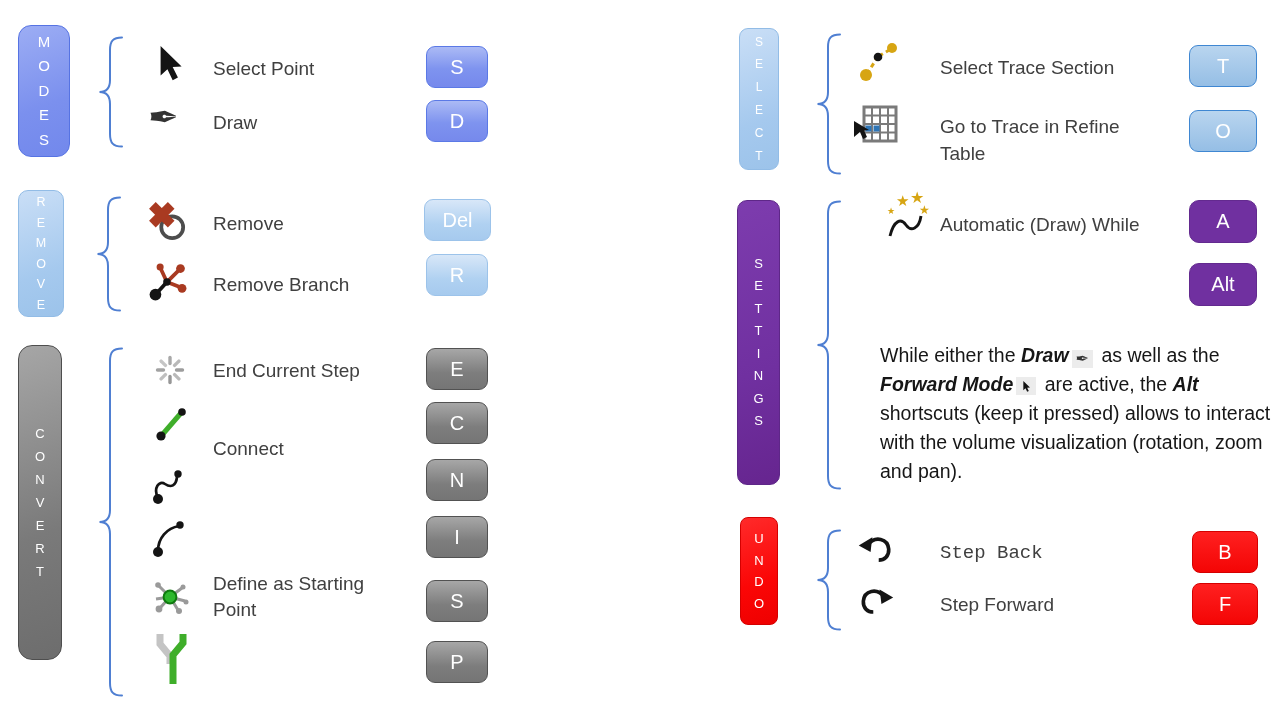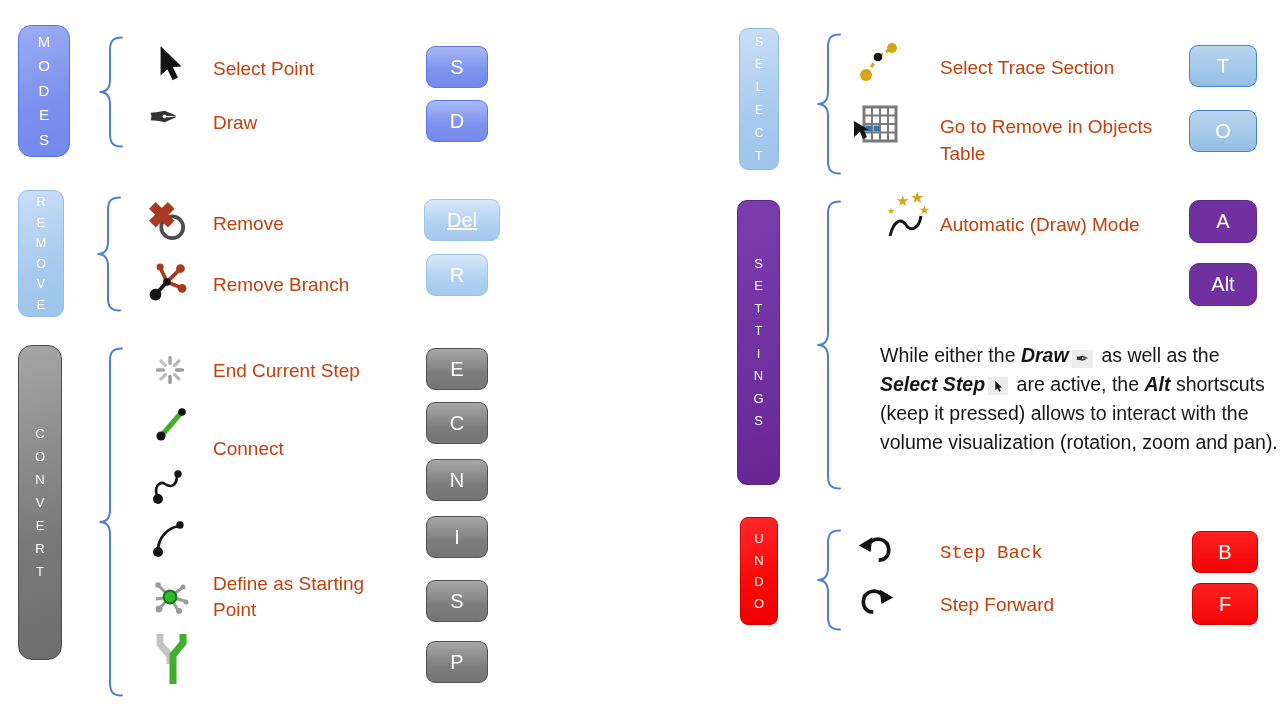--- a/index.html
+++ b/index.html
@@ -7,21 +7,21 @@
          font-family:"Liberation Sans",sans-serif;color:#1b1b1b;}
   .pill{position:absolute;box-sizing:border-box;display:flex;align-items:center;justify-content:center;
         color:#fff;text-align:center;}
   .pill span{white-space:pre-line;display:block;}
   .pill-modes{background:linear-gradient(160deg,#9cadf4 0%,#7b90ee 60%,#7288ec 100%);border:1px solid #5673e3;border-radius:13px;}
   .pill-remove{background:linear-gradient(160deg,#c9def6 0%,#a5c9ee 65%,#9cc3ea 100%);border:1px solid #92bce6;border-radius:10px;}
   .pill-convert{background:linear-gradient(160deg,#a6a6a6 0%,#7a7a7a 60%,#6d6d6d 100%);border:1px solid #4e4e4e;border-radius:14px;}
   .pill-select{background:linear-gradient(160deg,#c9def6 0%,#a5c9ee 65%,#9cc3ea 100%);border:1px solid #92bce6;border-radius:9px;}
   .pill-settings{background:linear-gradient(160deg,#7d3cae 0%,#7030a0 60%,#66258f 100%);border:1px solid #5e2788;border-radius:10px;}
   .pill-undo{background:linear-gradient(160deg,#ff2a2a 0%,#fb0606 60%,#ee0000 100%);border:1px solid #d40000;border-radius:8px;}
-  .itm{position:absolute;font-size:19px;line-height:25px;color:#c2410c;}
+  .itm{position:absolute;font-size:19px;line-height:25px;color:#404040;}
   .key{position:absolute;box-sizing:border-box;display:flex;align-items:center;justify-content:center;
        width:62px;height:42px;border-radius:9px;color:#fff;font-size:20px;}
   .key-blue{background:linear-gradient(180deg,#abbaf5 0%,#7e93ef 55%,#7689ec 100%);border:1px solid #5b79e6;}
   .key-lblue{background:linear-gradient(180deg,#d8e7f8 0%,#b0d1f1 60%,#a6caee 100%);border:1px solid #9cc3ea;}
   .key-sblue{background:linear-gradient(180deg,#b9d5ef 0%,#95bee5 100%);border:1.5px solid #3f87d2;}
   .key-gray{background:linear-gradient(180deg,#a7a7a7 0%,#7d7d7d 60%,#757575 100%);border:1.5px solid #525252;}
   .key-purple{background:#7030a0;border:1px solid #632a8f;border-radius:10px;}
   .key-red{background:linear-gradient(180deg,#ff2020 0%,#f40505 100%);border:1px solid #d40000;border-radius:8px;}
   .note{position:absolute;left:880px;top:341px;width:398px;font-size:19.5px;line-height:29px;color:#161616;}
   .bi{font-weight:700;font-style:italic;}
@@ -115,21 +115,21 @@
   <div class="key key-blue" style="left:426px;top:100px;">D</div>
 
   <div class="icon" style="left:144px;top:197px;">
     <svg width="46" height="48" viewBox="0 0 44 46">
       <circle cx="27" cy="29" r="10.5" fill="none" stroke="#4d4d4d" stroke-width="3.6"></circle>
       <line x1="8" y1="8" x2="26" y2="26" stroke="#a93a21" stroke-width="9"></line>
       <line x1="26" y1="8" x2="8" y2="26" stroke="#a93a21" stroke-width="9"></line>
     </svg>
   </div>
   <div class="itm" style="left:213px;top:211px;">Remove</div>
-  <div class="key key-lblue" style="left:424px;top:199px;width:76px;text-decoration:underline;">Del</div>
+  <div class="key key-lblue" style="left:424px;top:199px;width:67px;">Del</div>
 
   <div class="icon" style="left:146px;top:256px;">
     <svg width="46" height="48" viewBox="0 0 44 46">
       <g fill="none" stroke-width="3.6">
         <path d="M10 36 L20 25" stroke="#141414"></path>
         <path d="M20 25 L14 12" stroke="#a93a21"></path>
         <path d="M20 25 L32 13" stroke="#a93a21"></path>
         <path d="M20 25 L33 30" stroke="#a93a21"></path>
       </g>
       <circle cx="9" cy="37" r="5.6" fill="#141414"></circle>
@@ -237,39 +237,39 @@
           <line x1="36" y1="5" x2="36" y2="39"></line>
         <line x1="12" y1="13.5" x2="44" y2="13.5"></line>
           <line x1="12" y1="22" x2="44" y2="22"></line>
           <line x1="12" y1="30.5" x2="44" y2="30.5"></line>
       </g>
       <rect x="13.5" y="23.5" width="6" height="6" fill="#2e75b6"></rect>
       <rect x="21.5" y="23.5" width="6" height="6" fill="#2e75b6"></rect>
       <path d="M2 19 L2 35 L8 30 L11 37 L15 35 L12 28.5 L17 28 Z" fill="#141414"></path>
     </svg>
   </div>
-  <div class="itm" style="left:940px;top:113px;width:215px;line-height:27px;">Go to Remove in Objects Table</div>
+  <div class="itm" style="left:940px;top:113px;width:215px;line-height:27px;">Go to Trace in Refine Table</div>
   <div class="key key-sblue" style="left:1189px;top:110px;width:68px;">O</div>
 
   <div class="icon" style="left:882px;top:188px;">
     <svg width="54" height="56" viewBox="0 0 54 56">
       <path d="M8 48 C12 32 19 30 24 37 C29 44 37 41 39 28" fill="none" stroke="#141414" stroke-width="2.9"></path>
       <text x="14" y="18" font-size="15" fill="#d7a513">★</text>
       <text x="28" y="15" font-size="16" fill="#d7a513">★</text>
       <text x="37" y="26" font-size="12" fill="#d7a513">★</text>
       <text x="5" y="26" font-size="9" fill="#d7a513">★</text>
     </svg>
   </div>
-  <div class="itm" style="left:940px;top:212px;">Automatic (Draw) Mode</div>
+  <div class="itm" style="left:940px;top:212px;">Automatic (Draw) While</div>
   <div class="key key-purple" style="left:1189px;top:200px;width:68px;height:43px;">A</div>
 
   <div class="key key-purple" style="left:1189px;top:263px;width:68px;height:43px;">Alt</div>
 
   <div class="note">
-    <span>While either the </span><span class="bi">Draw</span><span class="chip" style="font-size:16px;color:#333;">✒</span><span> as well as the </span><span class="bi">Select Step</span><span class="chip"><svg width="12" height="16" viewBox="0 0 36 40" style="vertical-align:-2px;">
+    <span>While either the </span><span class="bi">Draw</span><span class="chip" style="font-size:16px;color:#333;">✒</span><span> as well as the </span><span class="bi">Forward Mode</span><span class="chip"><svg width="12" height="16" viewBox="0 0 36 40" style="vertical-align:-2px;">
           <path d="M10 2 L10 30 L16.5 24 L21.5 34.5 L26.5 32 L21.5 22 L30 21.5 Z" fill="#141414"></path>
         </svg></span><span> are active, the </span><span class="bi">Alt</span><span> shortscuts (keep it pressed) allows to interact with the volume visualization (rotation, zoom and pan).</span>
   </div>
 
   <div class="icon" style="left:856px;top:531px;">
     <svg width="40" height="40" viewBox="0 0 44 44">
       <path d="M13 15 C21 5 35 8 36 20 C36.5 28 31 32 25 32" fill="none" stroke="#141414" stroke-width="4"></path>
       <polygon points="3,16 18,7 16,23" fill="#141414"></polygon>
     </svg>
   </div>

